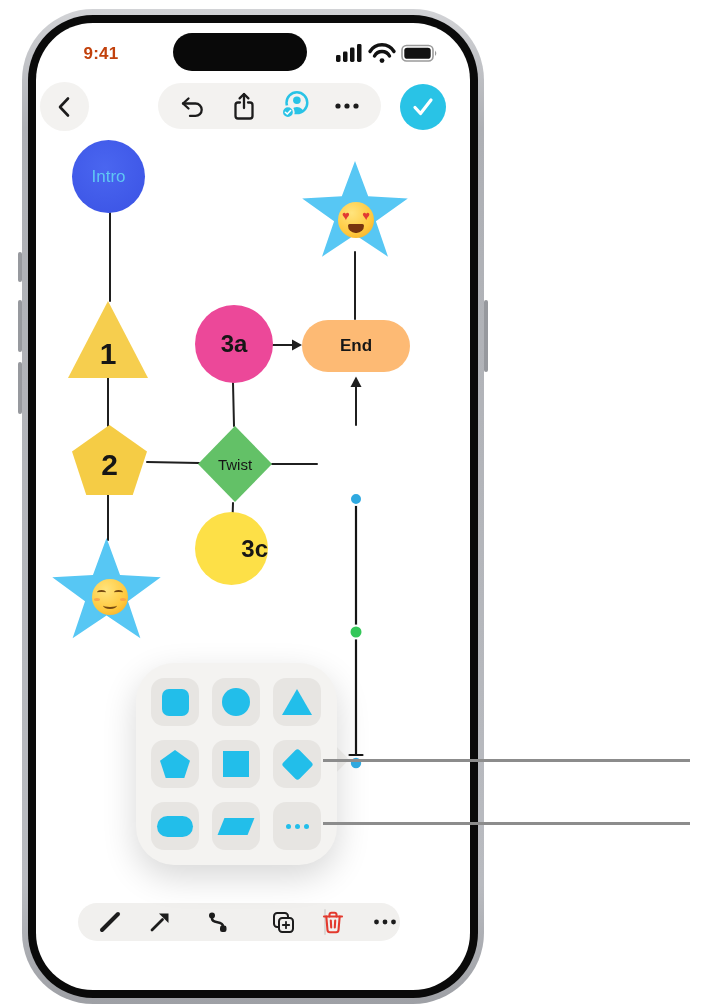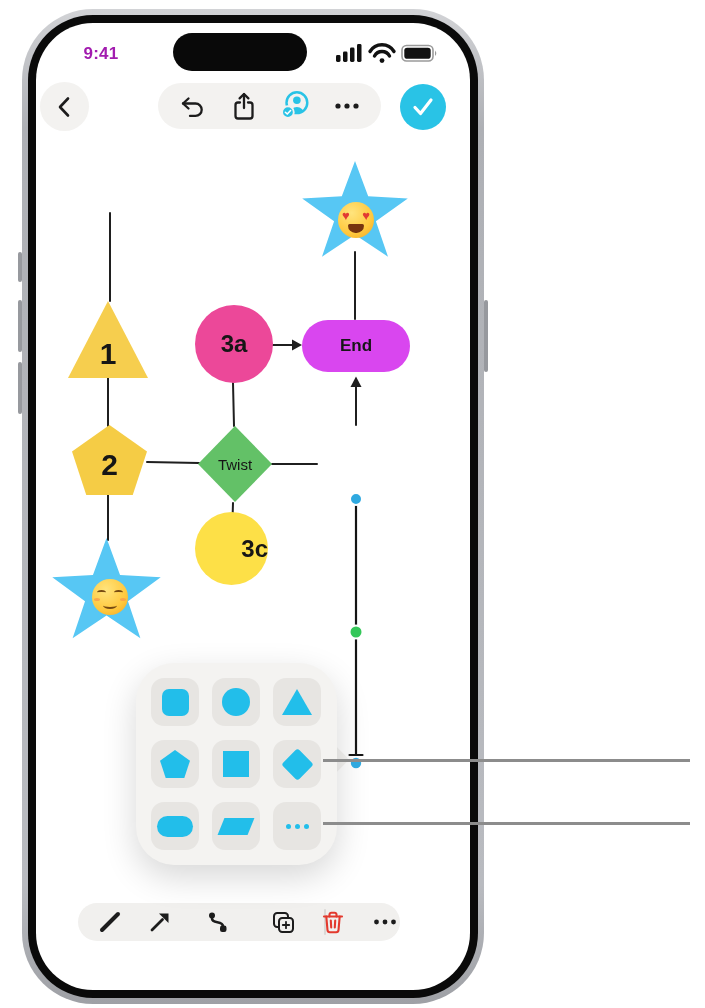--- a/index.html
+++ b/index.html
@@ -10,21 +10,21 @@
   
   .phone { position:absolute; left:22px; top:9px; width:462px; height:995px;
            border-radius:71px; background:linear-gradient(180deg,#d2d3d6,#aeb0b5 12%,#b9bbc0 88%,#9ea0a5); z-index:1; }
   .bezel { position:absolute; inset:6px; background:#0a0a0a; border-radius:65px; }
   .screen { position:absolute; inset:8px; background:#fff; border-radius:57px; }
   .side-btn { position:absolute; width:4px; border-radius:2px; background:#97999e; z-index:0; }
   .island { position:absolute; left:173px; top:33px; width:134px; height:38px; border-radius:19px; background:#090909; z-index:4; }
 
   
   .time { position:absolute; left:70px; top:44px; width:62px; text-align:center;
-          font-size:17px; font-weight:700; color:#a21caf; z-index:4; letter-spacing:.2px; }
+          font-size:17px; font-weight:700; color:#c2410c; z-index:4; letter-spacing:.2px; }
   .statusicons { position:absolute; left:336px; top:42px; z-index:4; }
 
   
   .circle-btn { position:absolute; border-radius:50%; display:flex; align-items:center; justify-content:center; z-index:4; }
   .back-btn  { left:40px; top:82px; width:49px; height:49px; background:#f3f2f0; }
   .done-btn  { left:400px; top:84px; width:46px; height:46px; background:#29c3e6; }
   .top-pill { position:absolute; left:158px; top:83px; width:223px; height:46px; border-radius:23px;
               background:#f3f2f0; z-index:4; display:flex; align-items:center; justify-content:space-between; padding:0 17px; }
   .top-pill .tbtn { width:34px; height:34px; display:flex; align-items:center; justify-content:center; }
 
@@ -48,21 +48,21 @@
                clip-path:polygon(50% 0%,62% 34%,98% 36%,69% 58%,80% 92%,50% 71%,20% 92%,31% 58%,2% 36%,38% 34%); }
   .star-bottom { left:50px; top:538px; width:113px; height:109px; }
   .star-top    { left:300px; top:161px; width:110px; height:104px; }
   .node-circle-o { border-radius:50%; font-size:24px; font-weight:600; }
   .n3a { left:195px; top:305px; width:78px; height:78px; background:#ec4899; }
   .n3b { left:317px; top:424px; width:79px; height:79px; background:#ed8a10; }
   .n3c { left:195px; top:512px; width:73px; height:73px; background:#fde047;justify-content:flex-end; }
   .node-diamond { left:198px; top:426px; width:74px; height:76px; background:#63c167;
                   clip-path:polygon(50% 0,100% 50%,50% 100%,0 50%); font-size:15px; font-weight:500; }
   .node-end { left:302px; top:320px; width:108px; height:52px; border-radius:26px;
-              background:#d946ef; font-size:17px; font-weight:600; }
+              background:#fdba74; font-size:17px; font-weight:600; }
 
   
   .emoji { position:absolute; width:36px; height:36px; border-radius:50%;
            background:radial-gradient(circle at 38% 30%, #ffe47d, #ffc83d 62%, #f2a41f); }
   .emoji .eye-heart { position:absolute; top:7px; font-size:13px; color:#e23b32; line-height:1; }
   .emoji .eh-l { left:4px; } .emoji .eh-r { right:4px; }
   .emoji .mouth-open { position:absolute; left:10px; bottom:5px; width:16px; height:9px;
                        background:#77340f; border-radius:2px 2px 9px 9px; }
   .emoji .eye-closed { position:absolute; top:11px; width:9px; height:5px;
                        border-top:2.4px solid #774b12; border-radius:50%; }
@@ -208,20 +208,23 @@
       <line x1="272" y1="345" x2="293" y2="345"></line>
       <line x1="272" y1="464" x2="317" y2="464"></line>
       <line x1="356" y1="425" x2="356" y2="384"></line>
       <line x1="355" y1="252" x2="355" y2="319"></line>
       <line x1="233" y1="503" x2="232" y2="536"></line>
     </g>
     <polygon points="292,339.5 302,345 292,350.5" fill="#1f1f1f"></polygon>
     <polygon points="350.5,387 356,376.5 361.5,387" fill="#1f1f1f"></polygon>
   </svg>
 
+  <div class="node node-intro">
+    <span>Intro</span>
+  </div>
   <div class="node node-tri">
     <span>1</span>
   </div>
   <div class="node node-pent">
     <span>2</span>
   </div>
   <div class="node node-star star-bottom"></div>
   <div class="emoji" style="left:92px; top:579px; z-index:6;">
     <span class="eye-closed ec-l"></span>
     <span class="eye-closed ec-r"></span>

